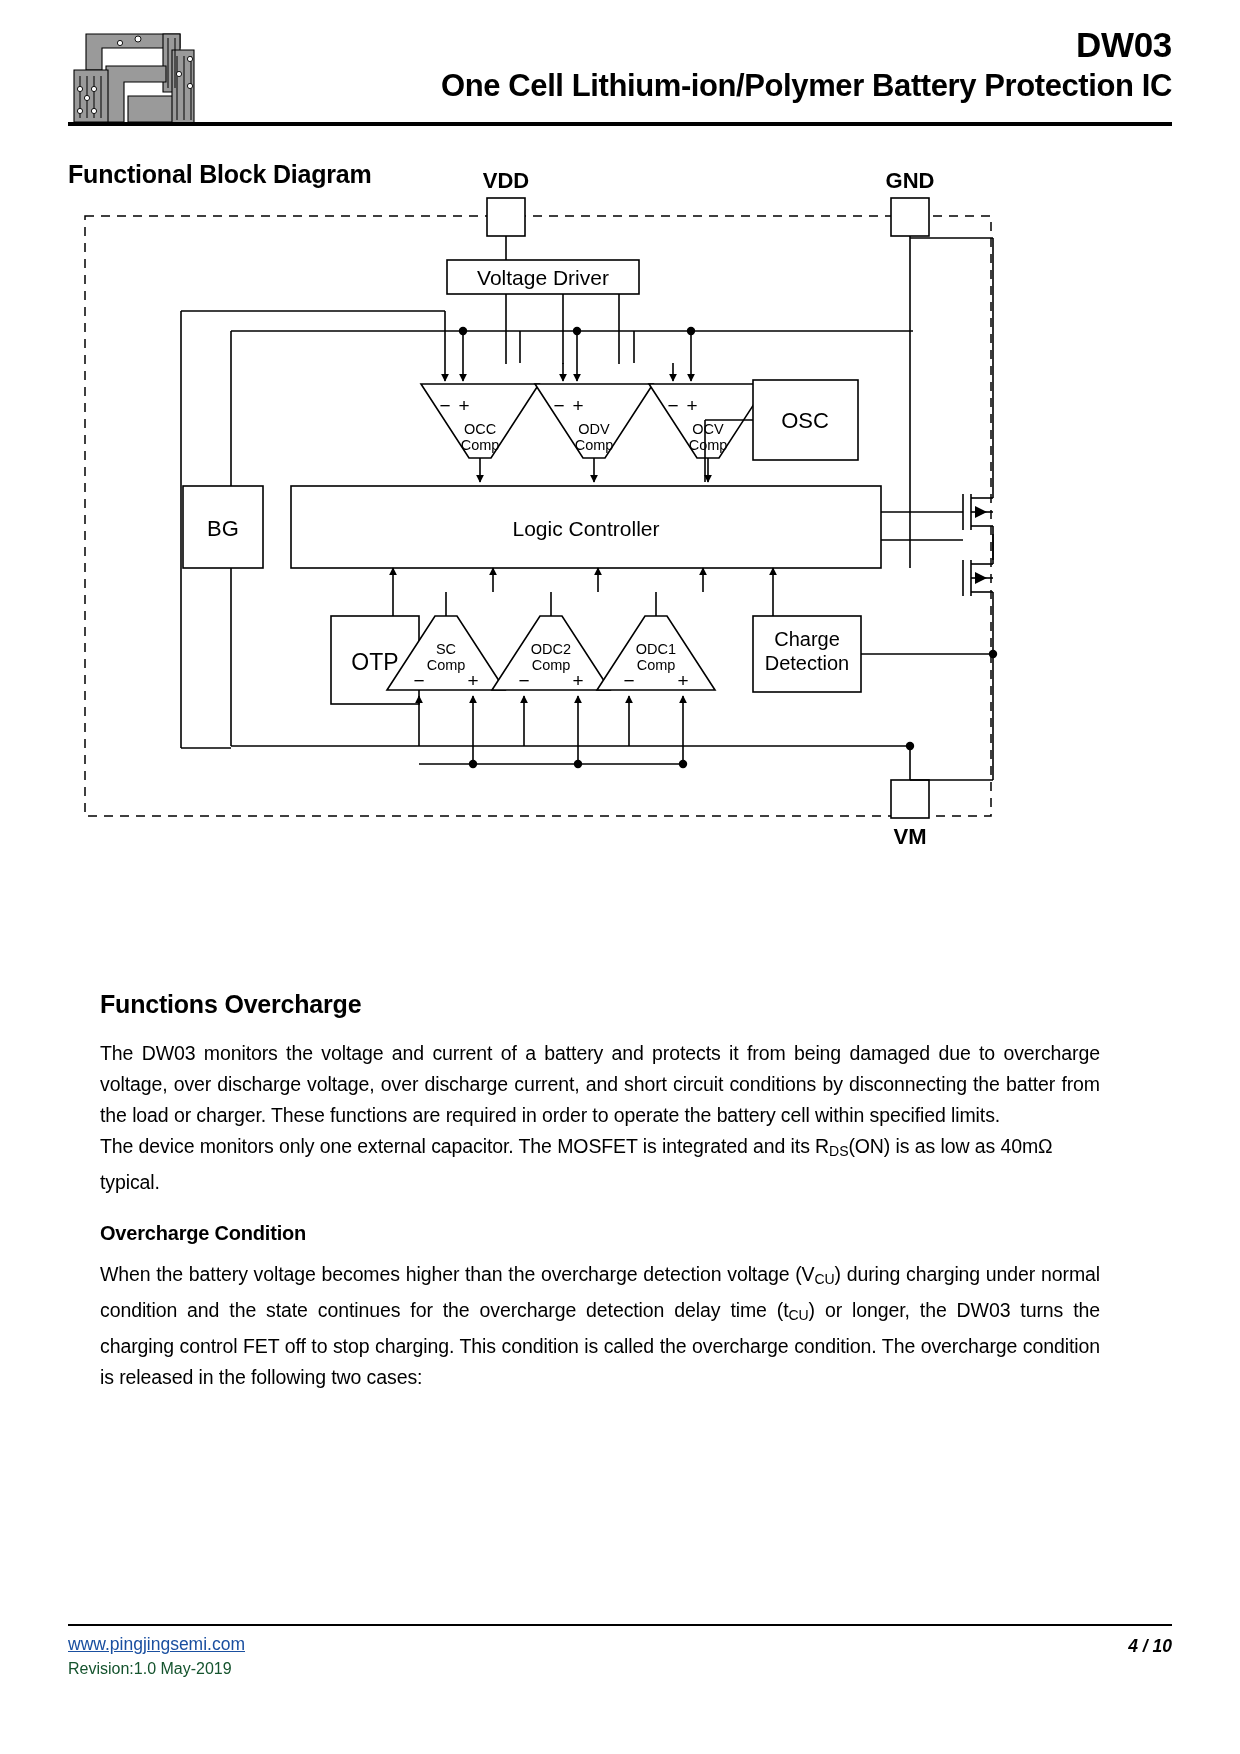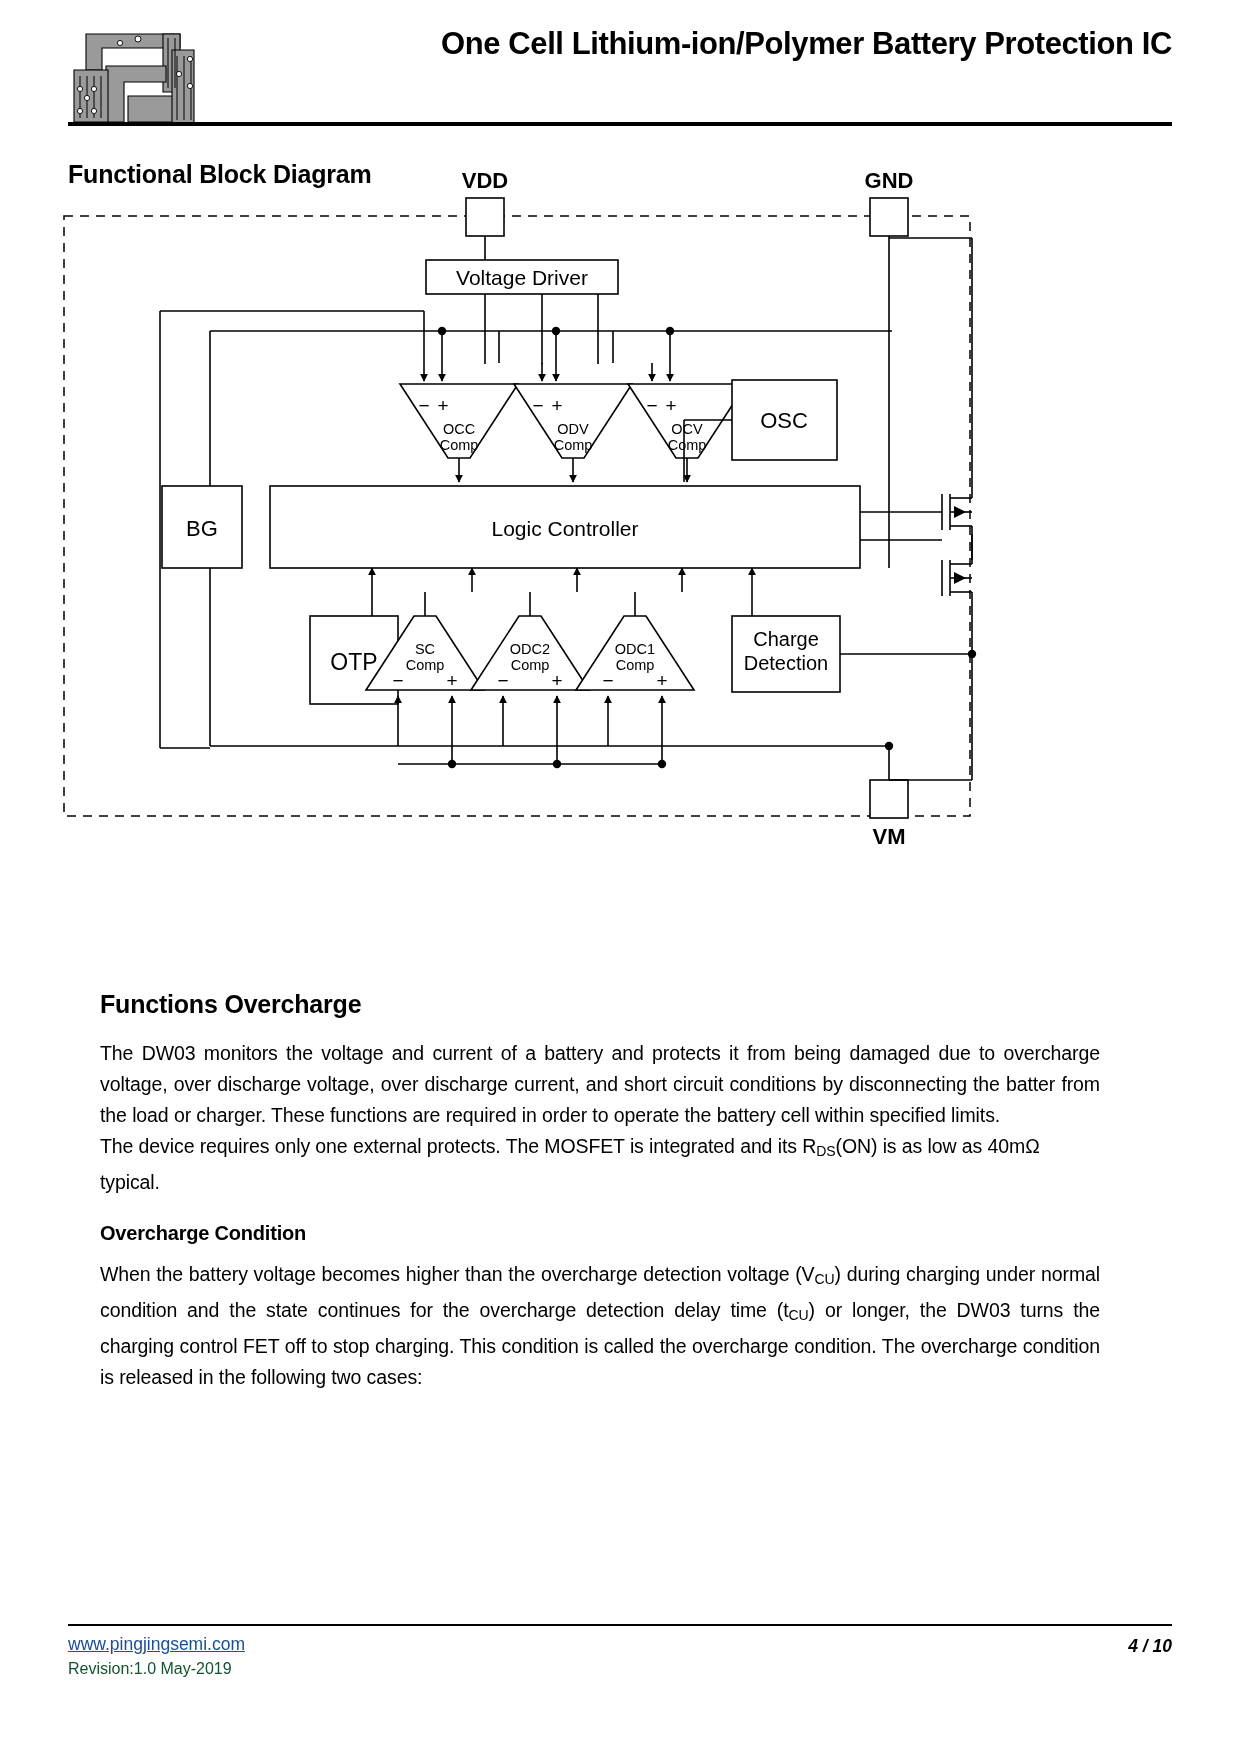--- a/index.html
+++ b/index.html
@@ -78,21 +78,21 @@
   .h-sub {
     font-size: 20px;
     font-weight: bold;
     letter-spacing: -0.2px;
     margin: 0 0 14px 0;
   }
 
   
   .diagram {
     position: absolute;
-    left: 52px;
+    left: 73px;
     top: 168px;
     width: 1030px;
     height: 700px;
   }
   .diagram svg { display:block; }
 
   
   .body-area {
     position: absolute;
     left: 100px;
@@ -191,20 +191,21 @@
           <circle cx="12" cy="85" r="2.6"></circle>
           <circle cx="26" cy="85" r="2.6"></circle>
           <circle cx="122" cy="33" r="2.6"></circle>
           <circle cx="111" cy="48" r="2.6"></circle>
           <circle cx="122" cy="60" r="2.6"></circle>
         </g>
       </svg>
     </div>
 
     <div class="header-text">
+      <div class="part-number">DW03</div>
       <div class="header-subtitle">One Cell Lithium-ion/Polymer Battery Protection IC</div>
     </div>
   </div>
   <div class="header-rule"></div>
 
   <div class="h-section" style="left:68px; top:160px;">Functional Block Diagram</div>
 
   <div class="diagram">
     <svg width="1030" height="700" viewBox="0 0 1030 700">
       <defs>
@@ -397,21 +398,21 @@
     </svg>
   </div>
 
   <div class="h-section" style="left:100px; top:990px;">Functions Overcharge</div>
 
   <div class="body-area">
     <div style="height:56px"></div>
 
     <p class="para just">The DW03 monitors the voltage and current of a battery and protects it from being damaged  due  to overcharge voltage, over discharge voltage, over discharge current, and short circuit conditions by disconnecting the batter from the load or charger. These functions are required in order to operate the battery cell within specified limits.</p>
 
-    <p class="para blk"><span>The device requires only one external protects. The MOSFET is integrated and its R</span><sub>DS</sub><span>(ON) is as low as 40mΩ typical.</span></p>
+    <p class="para blk"><span>The device monitors only one external capacitor. The MOSFET is integrated and its R</span><sub>DS</sub><span>(ON) is as low as 40mΩ typical.</span></p>
 
 
     <h3 class="h-sub">Overcharge Condition</h3>
     <p class="para just"><span>When the battery voltage becomes higher than the overcharge detection voltage (V</span><sub>CU</sub><span>) during charging under normal condition and the state continues for the overcharge detection delay time (t</span><sub>CU</sub><span>) or longer, the DW03 turns the charging control FET off to stop charging. This condition is called the overcharge condition.  The overcharge condition is released in the following two cases:</span></p>
   </div>
 
   <div class="footer-rule"></div>
   <div class="footer">
     <a class="footer-url" href="#">www.pingjingsemi.com</a>
     <div class="footer-rev">Revision:1.0   May-2019</div>

